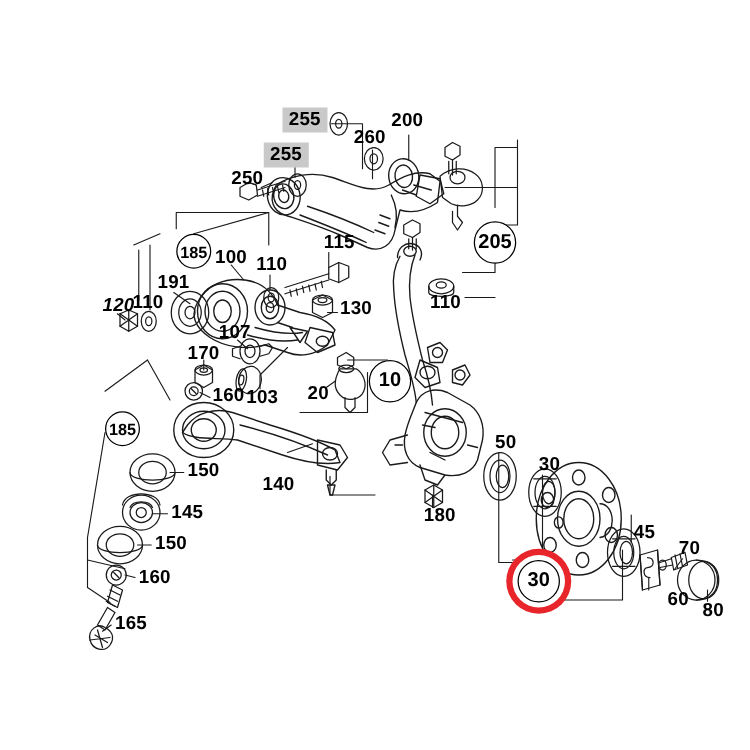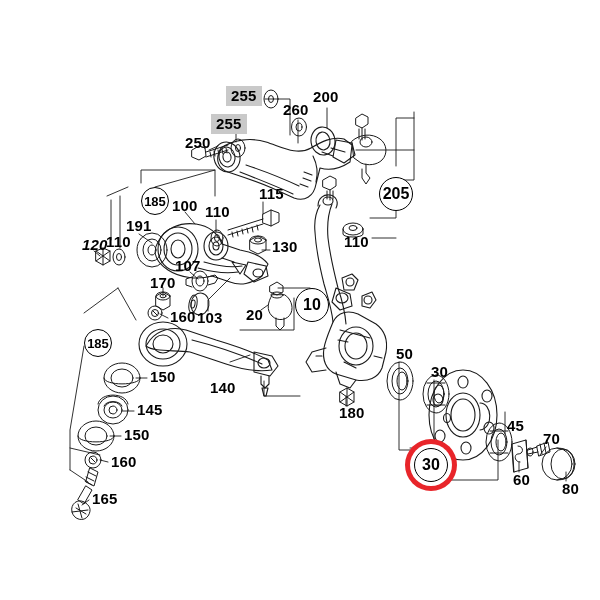--- a/index.html
+++ b/index.html
@@ -492,21 +492,21 @@
   <div class="lbl" style="left:150px; top:369px;">150</div>
   <div class="lbl" style="left:137px; top:402px;">145</div>
   <div class="lbl" style="left:124px; top:427px;">150</div>
   <div class="lbl" style="left:111px; top:454px;">160</div>
   <div class="lbl" style="left:92px; top:491px;">165</div>
   <div class="lbl" style="left:339px; top:405px;">180</div>
   <div class="lbl" style="left:396px; top:346px;">50</div>
   <div class="lbl" style="left:431px; top:364px;">30</div>
   <div class="lbl" style="left:507px; top:418px;">45</div>
   <div class="lbl" style="left:543px; top:431px;">70</div>
-  <div class="lbl" style="left:513px; top:472px;text-align:right;">60</div>
+  <div class="lbl" style="left:534px; top:472px;text-align:right;">60</div>
   <div class="lbl" style="left:562px; top:481px;">80</div>
 
   <div class="circ-lbl" style="left:379px; top:177px;">205</div>
   <div class="circ-lbl small" style="left:141px; top:187px;">185</div>
   <div class="circ-lbl small" style="left:84px; top:329px;">185</div>
   <div class="circ-lbl" style="left:295px; top:288px;">10</div>
   <div class="circ-lbl highlight" style="left:414px; top:448px;">30</div>
 
 </div>
 

